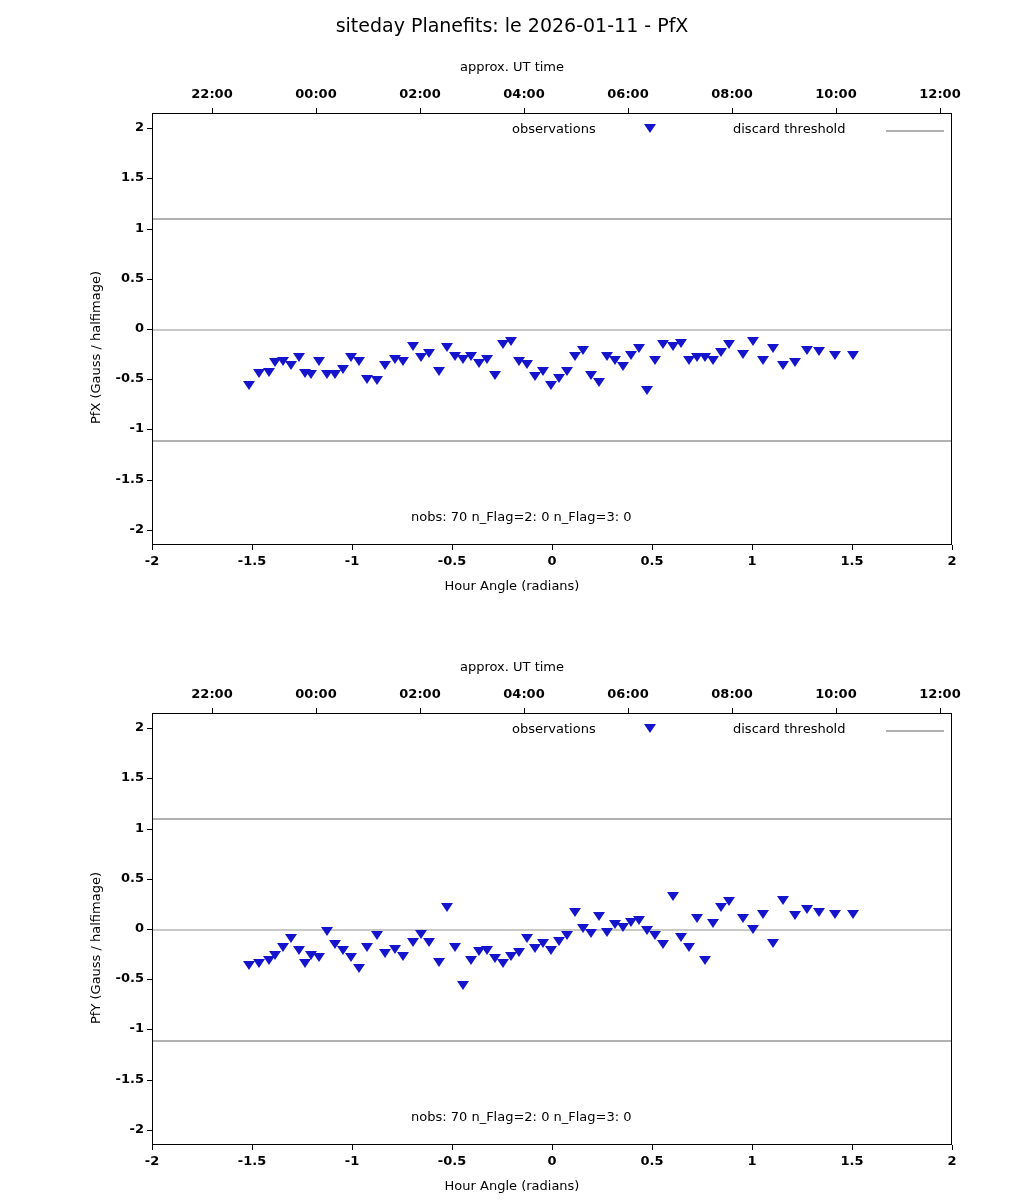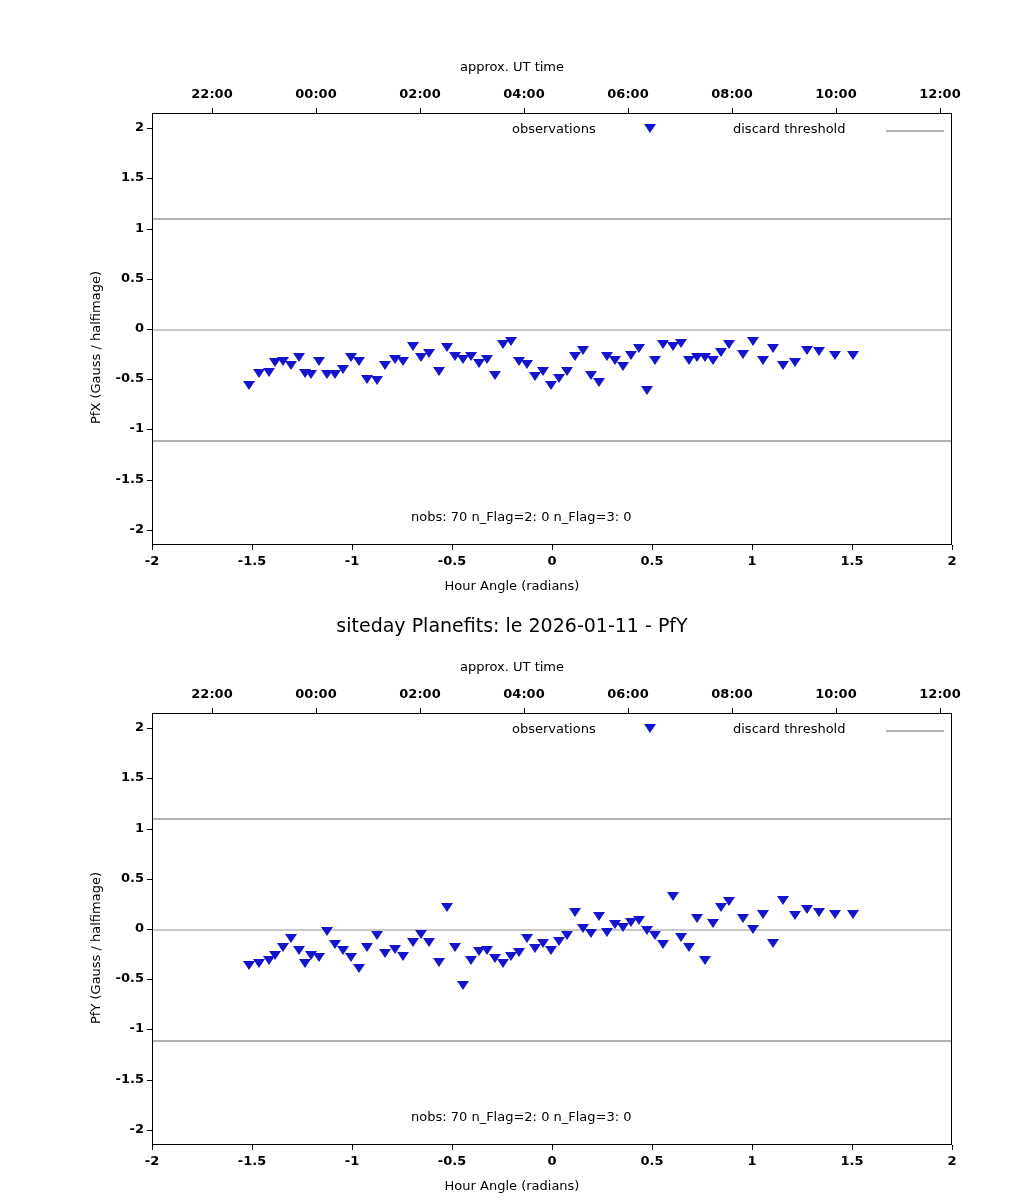--- a/index.html
+++ b/index.html
@@ -104,20 +104,21 @@
     left: 0;
     width: 1024px;
     text-align: center;
     font-size: 13px;
   }
 </style>
 </head>
 <body>
 
 <div class="panel">
+  <div class="title" style="top:14px;">siteday Planefits:  le  2026-01-11  -  PfX</div>
   <div class="toptitle" style="top:59px;">approx. UT time</div>
   <div class="plotbox" id="box0" style="left:152px; top:113px; width:800px; height:432px;">
       <div class="hline" style="top: 104.488px;"></div>
       <div class="hline" style="top: 325.512px;"></div>
       <div class="zeroline" style="top: 215px;"></div>
       <div class="marker" style="left: 90px; top: 267.256px; border-top-color: rgb(20, 20, 205);"></div>
       <div class="marker" style="left: 100px; top: 255.2px; border-top-color: rgb(20, 20, 205);"></div>
       <div class="marker" style="left: 110px; top: 254.195px; border-top-color: rgb(20, 20, 205);"></div>
       <div class="marker" style="left: 116px; top: 244.149px; border-top-color: rgb(20, 20, 205);"></div>
       <div class="marker" style="left: 124px; top: 243.144px; border-top-color: rgb(20, 20, 205);"></div>
@@ -242,21 +243,20 @@
     <div class="ticklabel" style="top: 269.767px; width: 48px; text-align: right; left: 96px;">0.5</div>
     <div class="tick ytick" style="left: 147px; top: 228.535px;"></div>
     <div class="ticklabel" style="top: 219.535px; width: 48px; text-align: right; left: 96px;">1</div>
     <div class="tick ytick" style="left: 147px; top: 178.302px;"></div>
     <div class="ticklabel" style="top: 169.302px; width: 48px; text-align: right; left: 96px;">1.5</div>
     <div class="tick ytick" style="left: 147px; top: 128.07px;"></div>
     <div class="ticklabel" style="top: 119.07px; width: 48px; text-align: right; left: 96px;">2</div>
   </div>
 
 <div class="panel">
-  <div class="title" style="top:14px;">siteday Planefits:  le  2026-01-11  -  PfY</div>
   <div class="toptitle" style="top:59px;">approx. UT time</div>
   <div class="plotbox" id="box1" style="left:152px; top:113px; width:800px; height:432px;">
       <div class="hline" style="top: 104.488px;"></div>
       <div class="hline" style="top: 325.512px;"></div>
       <div class="zeroline" style="top: 215px;"></div>
       <div class="marker" style="left: 90px; top: 247.163px; border-top-color: rgb(20, 20, 205);"></div>
       <div class="marker" style="left: 100px; top: 245.153px; border-top-color: rgb(20, 20, 205);"></div>
       <div class="marker" style="left: 110px; top: 242.14px; border-top-color: rgb(20, 20, 205);"></div>
       <div class="marker" style="left: 116px; top: 237.116px; border-top-color: rgb(20, 20, 205);"></div>
       <div class="marker" style="left: 124px; top: 229.079px; border-top-color: rgb(20, 20, 205);"></div>

